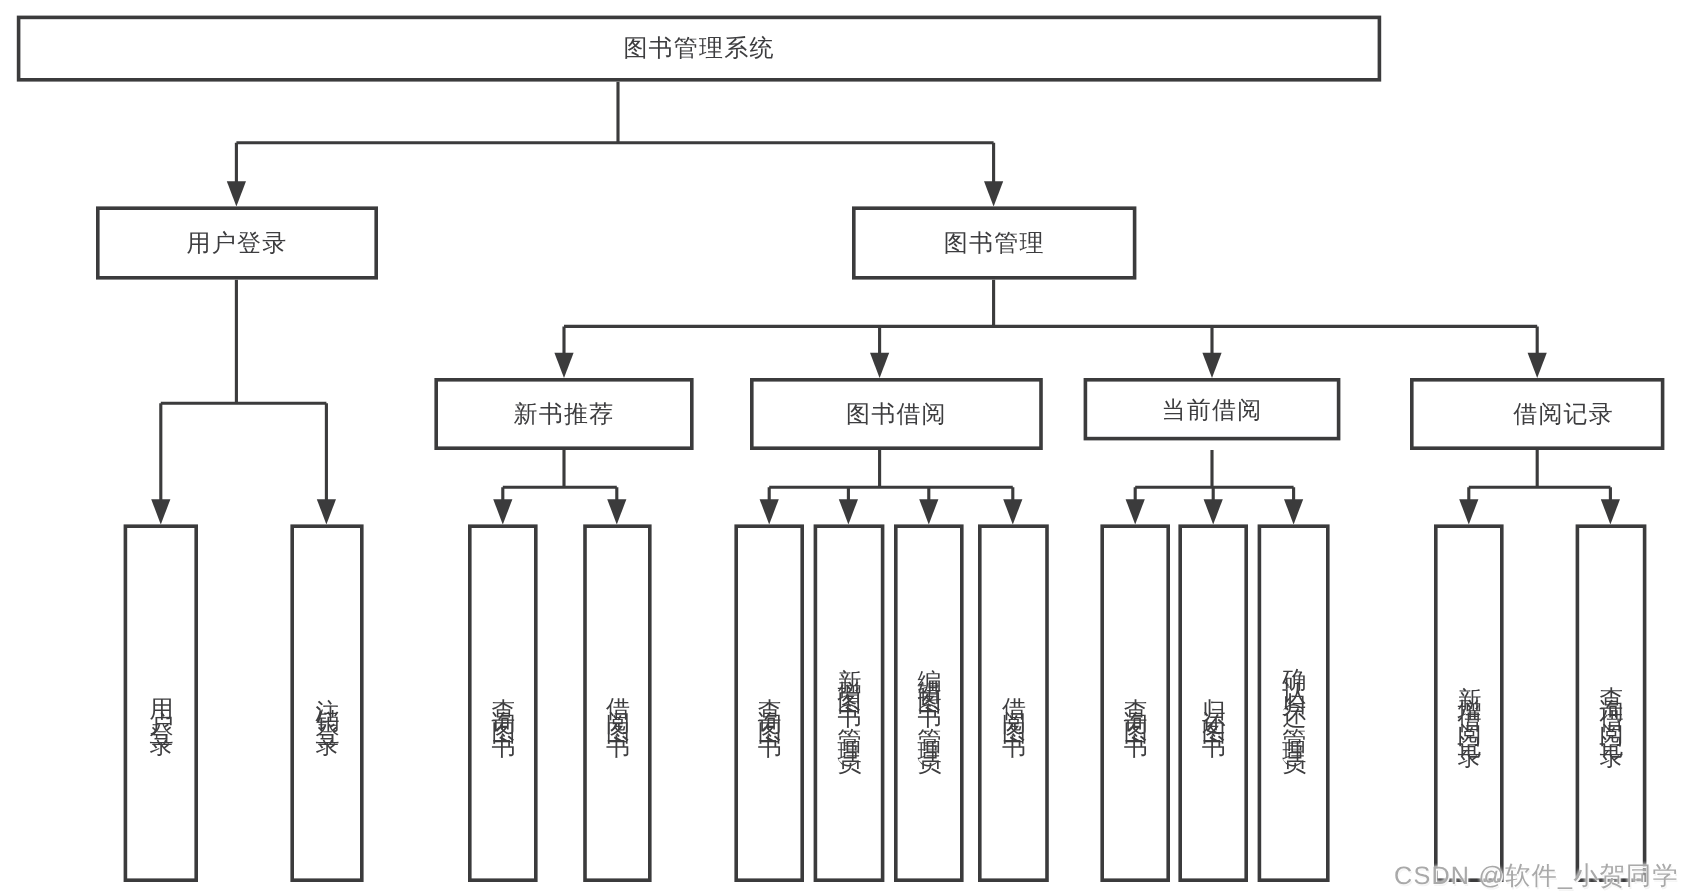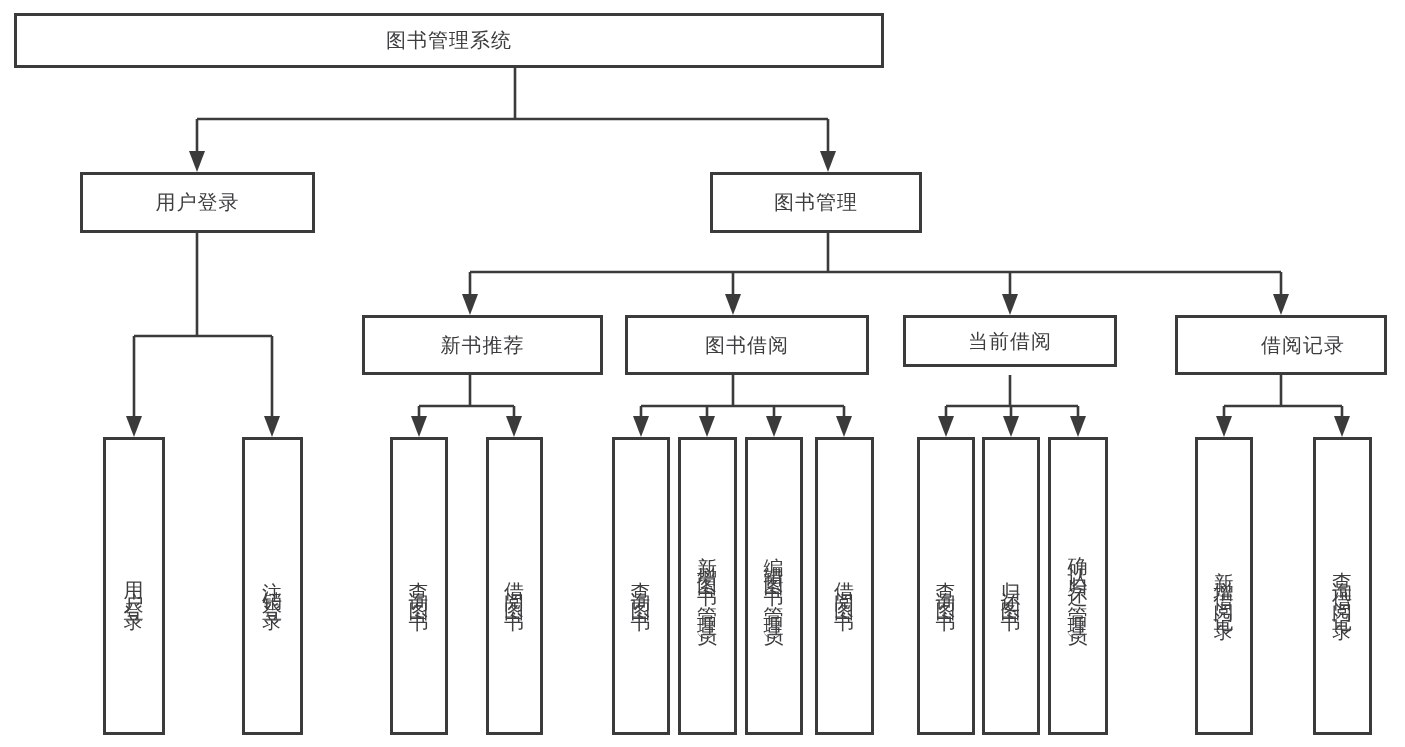--- a/index.html
+++ b/index.html
@@ -90,32 +90,32 @@
     <path class="conn" d="M1010,375 V406 M946,406 H1078 M946,406 V417 M1011,406 V417 M1078,406 V417"></path>
     <polygon class="arrow" points="938,416 954,416 946,437"></polygon>
     <polygon class="arrow" points="1003,416 1019,416 1011,437"></polygon>
     <polygon class="arrow" points="1070,416 1086,416 1078,437"></polygon>
 
     <path class="conn" d="M1281,375 V406 M1224,406 H1342 M1224,406 V417 M1342,406 V417"></path>
     <polygon class="arrow" points="1216,416 1232,416 1224,437"></polygon>
     <polygon class="arrow" points="1334,416 1350,416 1342,437"></polygon>
   </svg>
 
-  <div class="node h" style="left:14px; top:13px; width:870px; height:55px;">
+  <div class="node h" style="left:14px; top:13px; width:1137px; height:55px;">
     <span class="lbl">图书管理系统</span>
   </div>
 
   <div class="node h" style="left:80px; top:172px; width:235px; height:61px;">
     <span class="lbl">用户登录</span>
   </div>
-  <div class="node h" style="left:710px; top:172px; width:212px; height:61px;">
+  <div class="node h" style="left:710px; top:172px; width:237px; height:61px;">
     <span class="lbl">图书管理</span>
   </div>
 
-  <div class="node h" style="left:362px; top:315px; width:241px; height:60px;align-items:center;">
+  <div class="node h" style="left:362px; top:315px; width:216px; height:60px;align-items:center;">
     <span class="lbl">新书推荐</span>
   </div>
   <div class="node h" style="left:625px; top:315px; width:244px; height:60px;">
     <span class="lbl">图书借阅</span>
   </div>
   <div class="node h" style="left:903px; top:315px; width:214px; height:52px;">
     <span class="lbl">当前借阅</span>
   </div>
   <div class="node h" style="left:1175px; top:315px; width:212px; height:60px;padding-left:44px;">
     <span class="lbl">借阅记录</span>
@@ -158,13 +158,14 @@
     <span class="lbl">确认归还（管理员）</span>
   </div>
 
   <div class="node v" style="left:1195px; top:437px; width:58px; height:298px;">
     <span class="lbl">新增借阅记录</span>
   </div>
   <div class="node v" style="left:1313px; top:437px; width:59px; height:298px;">
     <span class="lbl">查询借阅记录</span>
   </div>
 
+  <div class="watermark">CSDN @软件_小贺同学</div>
 </div>
 
 </body></html>

